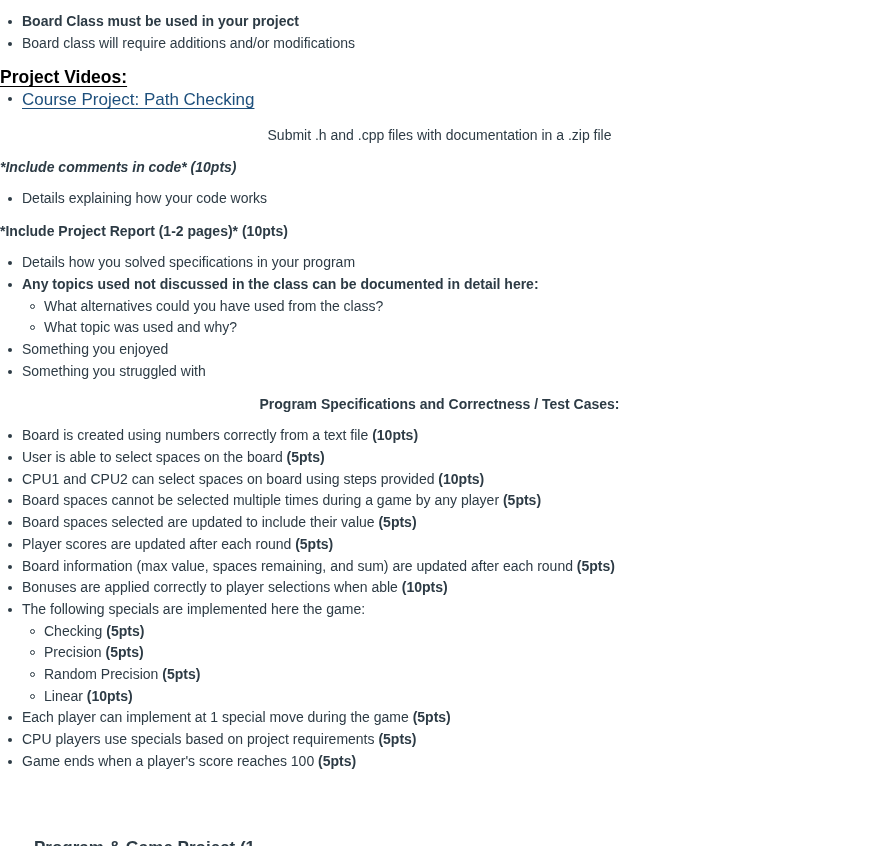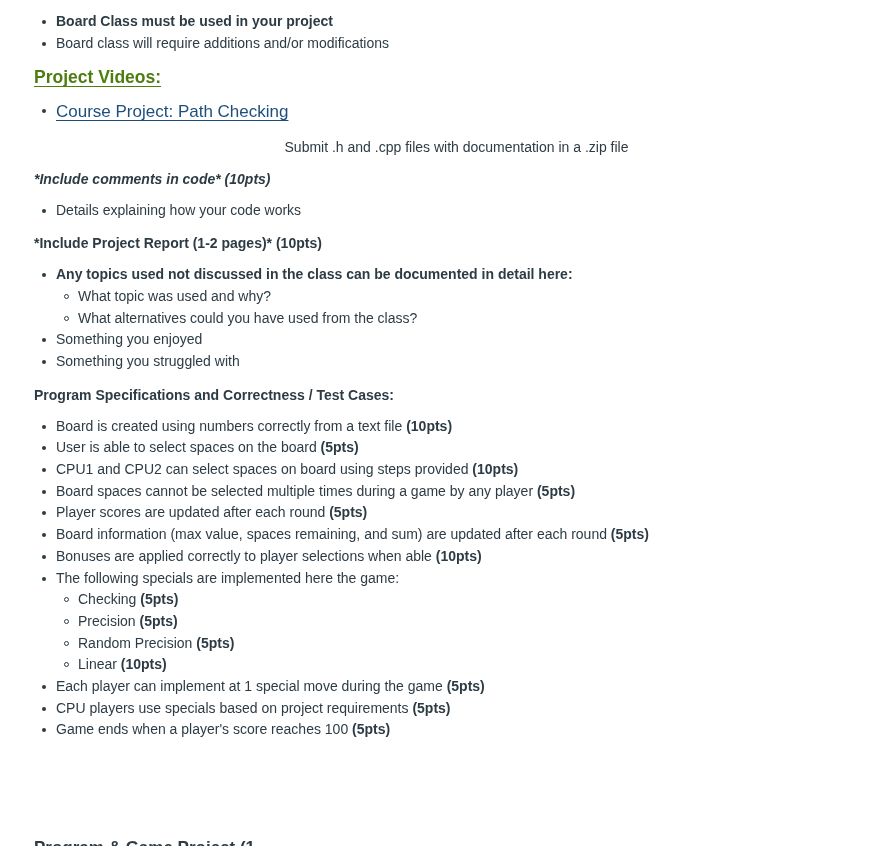--- a/index.html
+++ b/index.html
@@ -10,21 +10,20 @@
     body {
       width: 879px;
       height: 846px;
       overflow: hidden;
       font-family: "Liberation Sans", "DejaVu Sans", sans-serif;
       color: #2d3b45;
       font-size: 14px;
     }
     .page {
       position: relative;
-      padding-left: 34px;
       padding-top: 0;
     }
     ul {
       margin: 0;
       padding-left: 22px;
       list-style: none;
     }
     ul li {
       position: relative;
       line-height: 21.7px;
@@ -59,21 +58,21 @@
     p {
       margin: 0;
       line-height: 20px;
       font-size: 14px;
     }
     .section-heading {
       font-size: 17.5px;
       font-weight: bold;
       text-decoration: underline;
       text-underline-offset: 3px;
-      color: #4d7c0f;
+      color: #000000;
     }
     .video-link {
       font-size: 17px;
       color: #1d4f7c;
       text-decoration: underline;
       text-underline-offset: 3px;
       cursor: pointer;
     }
     .cutoff {
       font-size: 17px;
@@ -90,52 +89,54 @@
 <div class="page">
 
   <ul class="l1" style="margin-top:11px;">
     <li class="b">Board Class must be used in your project</li>
     <li>Board class will require additions and/or modifications</li>
   </ul>
 
   <div style="margin-top:12px;">
     <p class="section-heading" style="line-height:22px;">Project Videos:</p>
   </div>
-  <ul class="l1" style="margin-top:12px;">
+  <ul class="l1" style="margin-top:0;">
     <li style="line-height:24px;">
       <a class="video-link">Course Project: Path Checking</a>
     </li>
   </ul>
 
   <p style="margin-top:13px;text-align:center;">Submit .h and .cpp files with documentation in a .zip file</p>
 
   <p class="b" style="margin-top:12px;font-style:italic;">*Include comments in code* (10pts)</p>
   <ul class="l1" style="margin-top:11px;">
     <li>Details explaining how your code works</li>
   </ul>
 
   <p class="b" style="margin-top:11px;">*Include Project Report (1-2 pages)* (10pts)</p>
   <ul class="l1" style="margin-top:11px;">
+    <li>Details how you solved specifications in your program</li>
     <li class="b">
       <span>Any topics used not discussed in the class can be documented in detail here:</span>
       <ul class="l2" style="font-weight:normal;">
+        <li>What alternatives could you have used from the class?</li>
         <li>What topic was used and why?</li>
-        <li>What alternatives could you have used from the class?</li>
       </ul>
     </li>
     <li>Something you enjoyed</li>
     <li>Something you struggled with</li>
   </ul>
 
-  <p class="b" style="margin-top:12px;">Program Specifications and Correctness / Test Cases:</p>
+  <p class="b" style="margin-top:12px;text-align:center;">Program Specifications and Correctness / Test Cases:</p>
   <ul class="l1" style="margin-top:11px;">
     <li><span>Board is created using numbers correctly from a text file </span><span class="b">(10pts)</span></li>
     <li><span>User is able to select spaces on the board </span><span class="b">(5pts)</span></li>
     <li><span>CPU1 and CPU2 can select spaces on board using steps provided </span><span class="b">(10pts)</span></li>
     <li><span>Board spaces cannot be selected multiple times during a game by any player </span><span class="b">(5pts)</span></li>
+    <li><span>Board spaces selected are updated to include their value </span><span class="b">(5pts)</span></li>
     <li><span>Player scores are updated after each round </span><span class="b">(5pts)</span></li>
     <li><span>Board information (max value, spaces remaining, and sum) are updated after each round </span><span class="b">(5pts)</span></li>
     <li><span>Bonuses are applied correctly to player selections when able </span><span class="b">(10pts)</span></li>
     <li>
       <span>The following specials are implemented here the game:</span>
       <ul class="l2">
         <li><span>Checking </span><span class="b">(5pts)</span></li>
         <li><span>Precision </span><span class="b">(5pts)</span></li>
         <li><span>Random Precision </span><span class="b">(5pts)</span></li>
         <li><span>Linear </span><span class="b">(10pts)</span></li>

